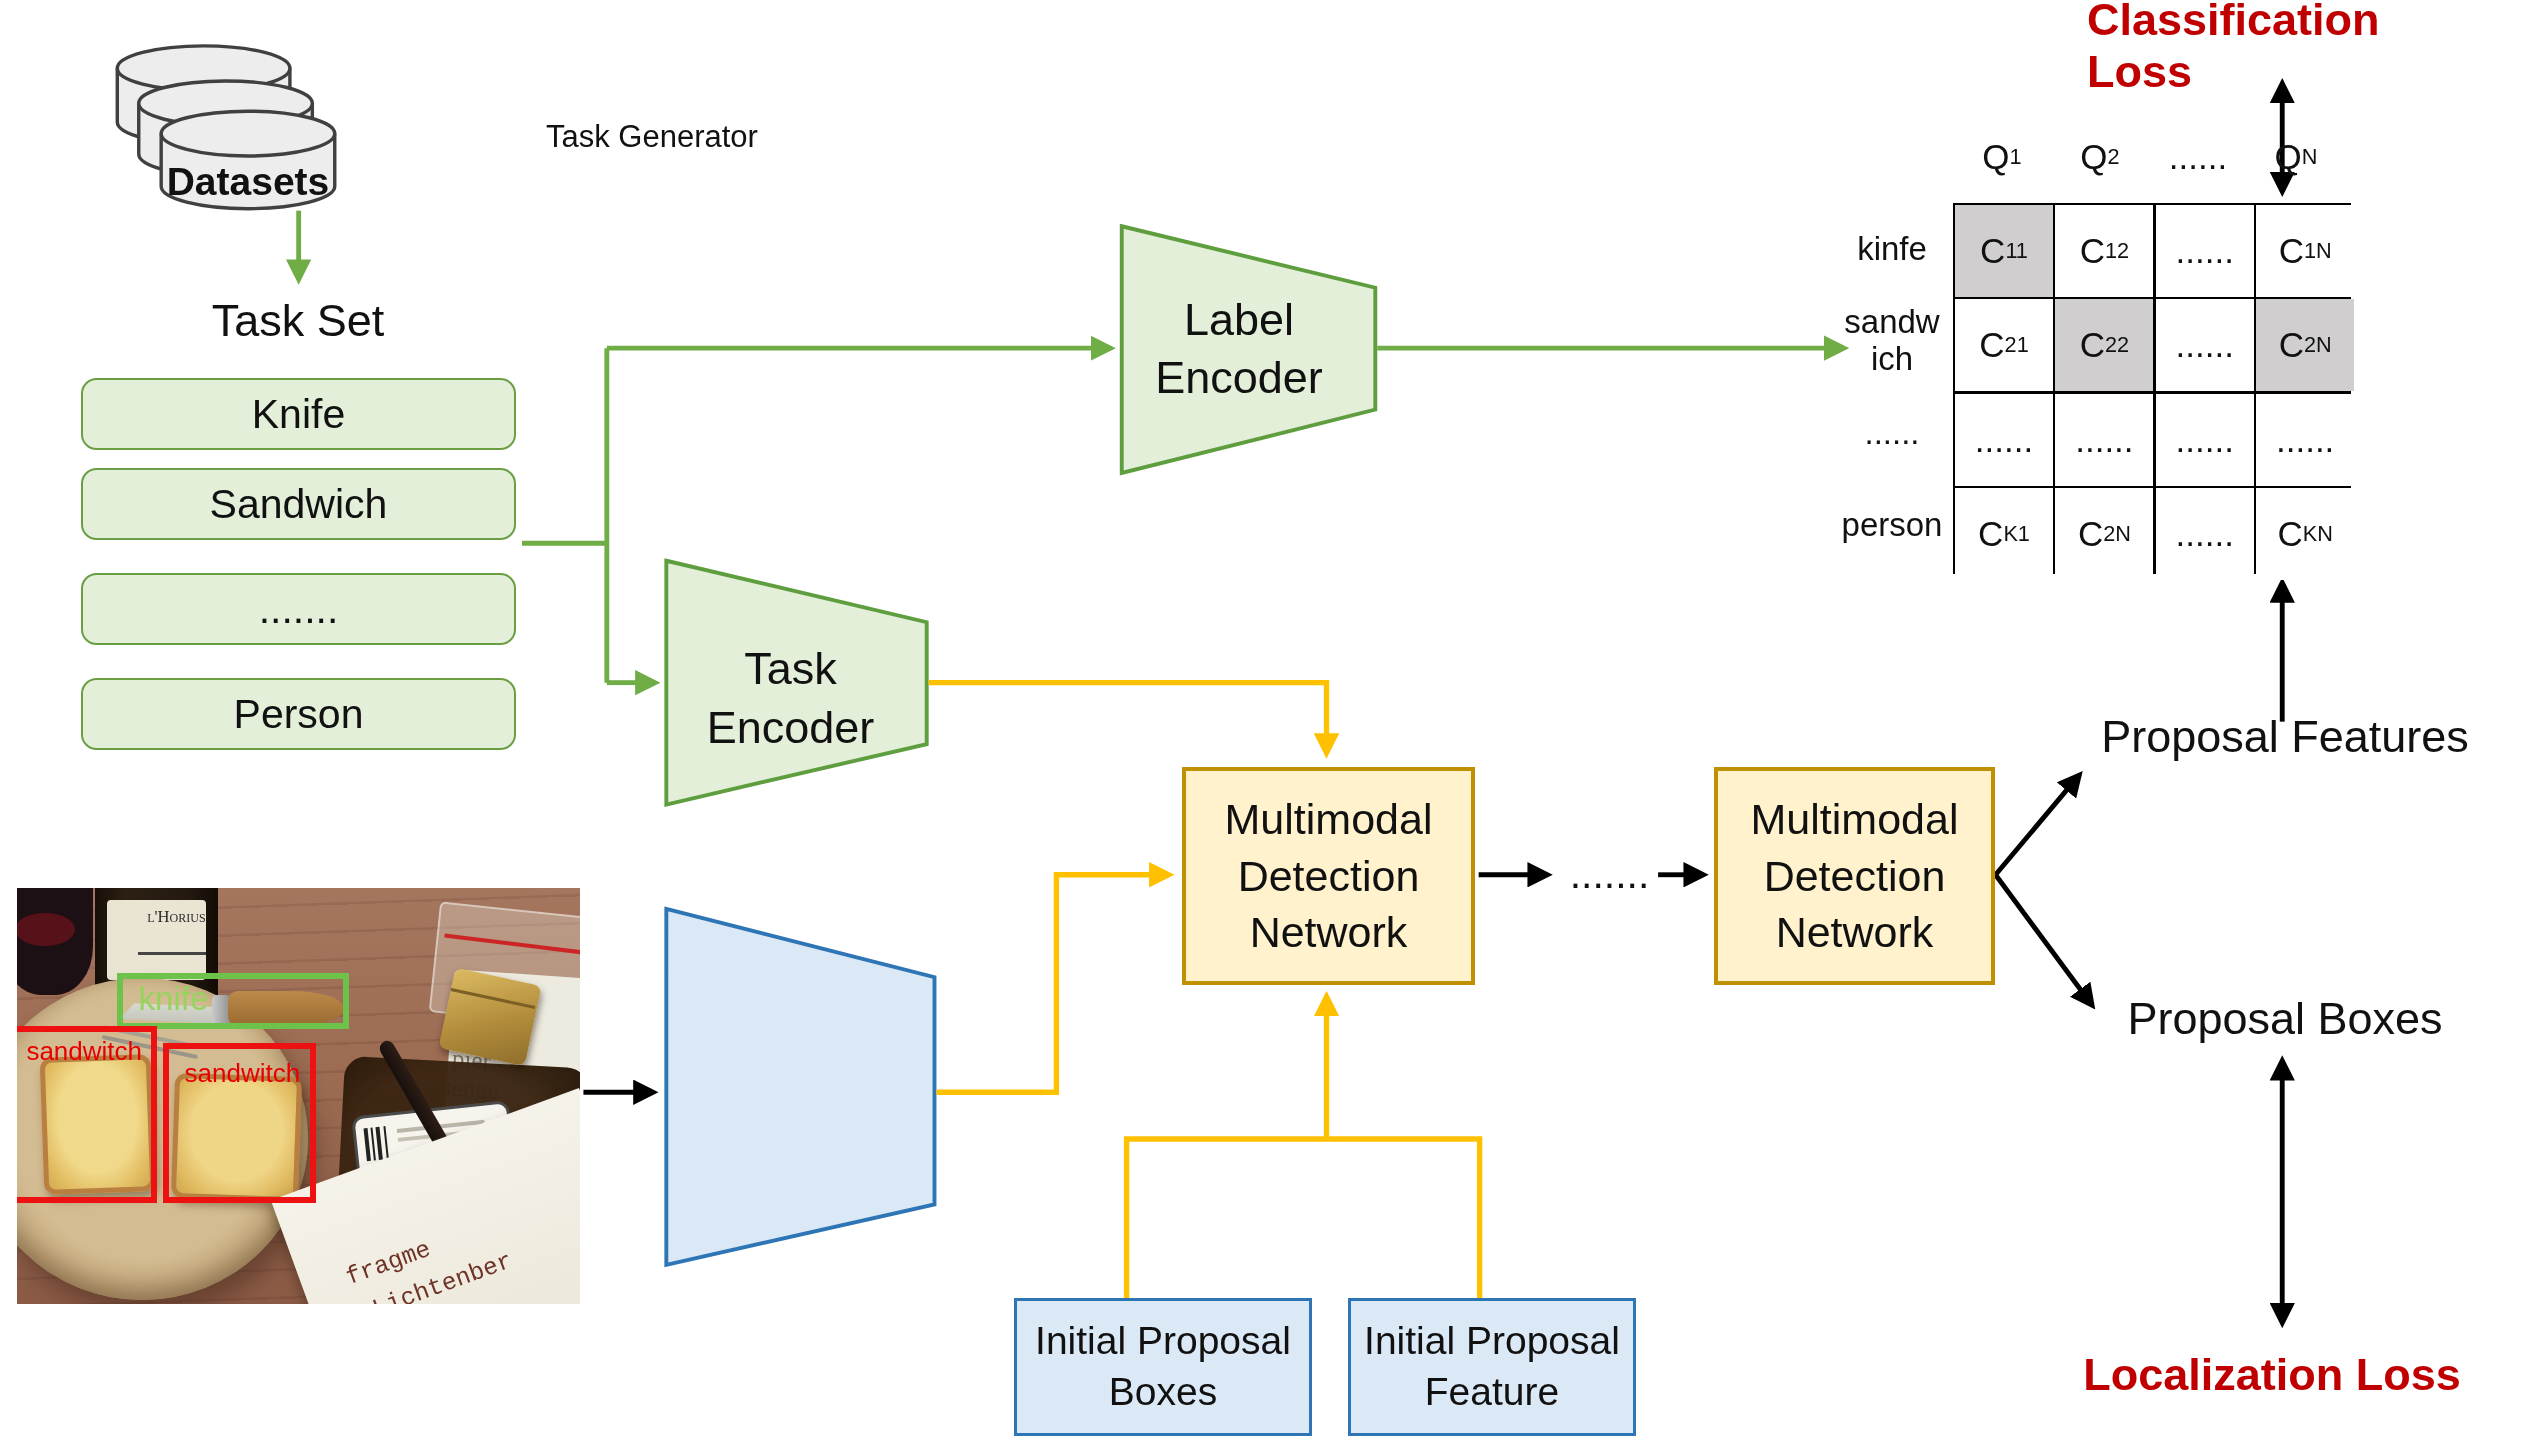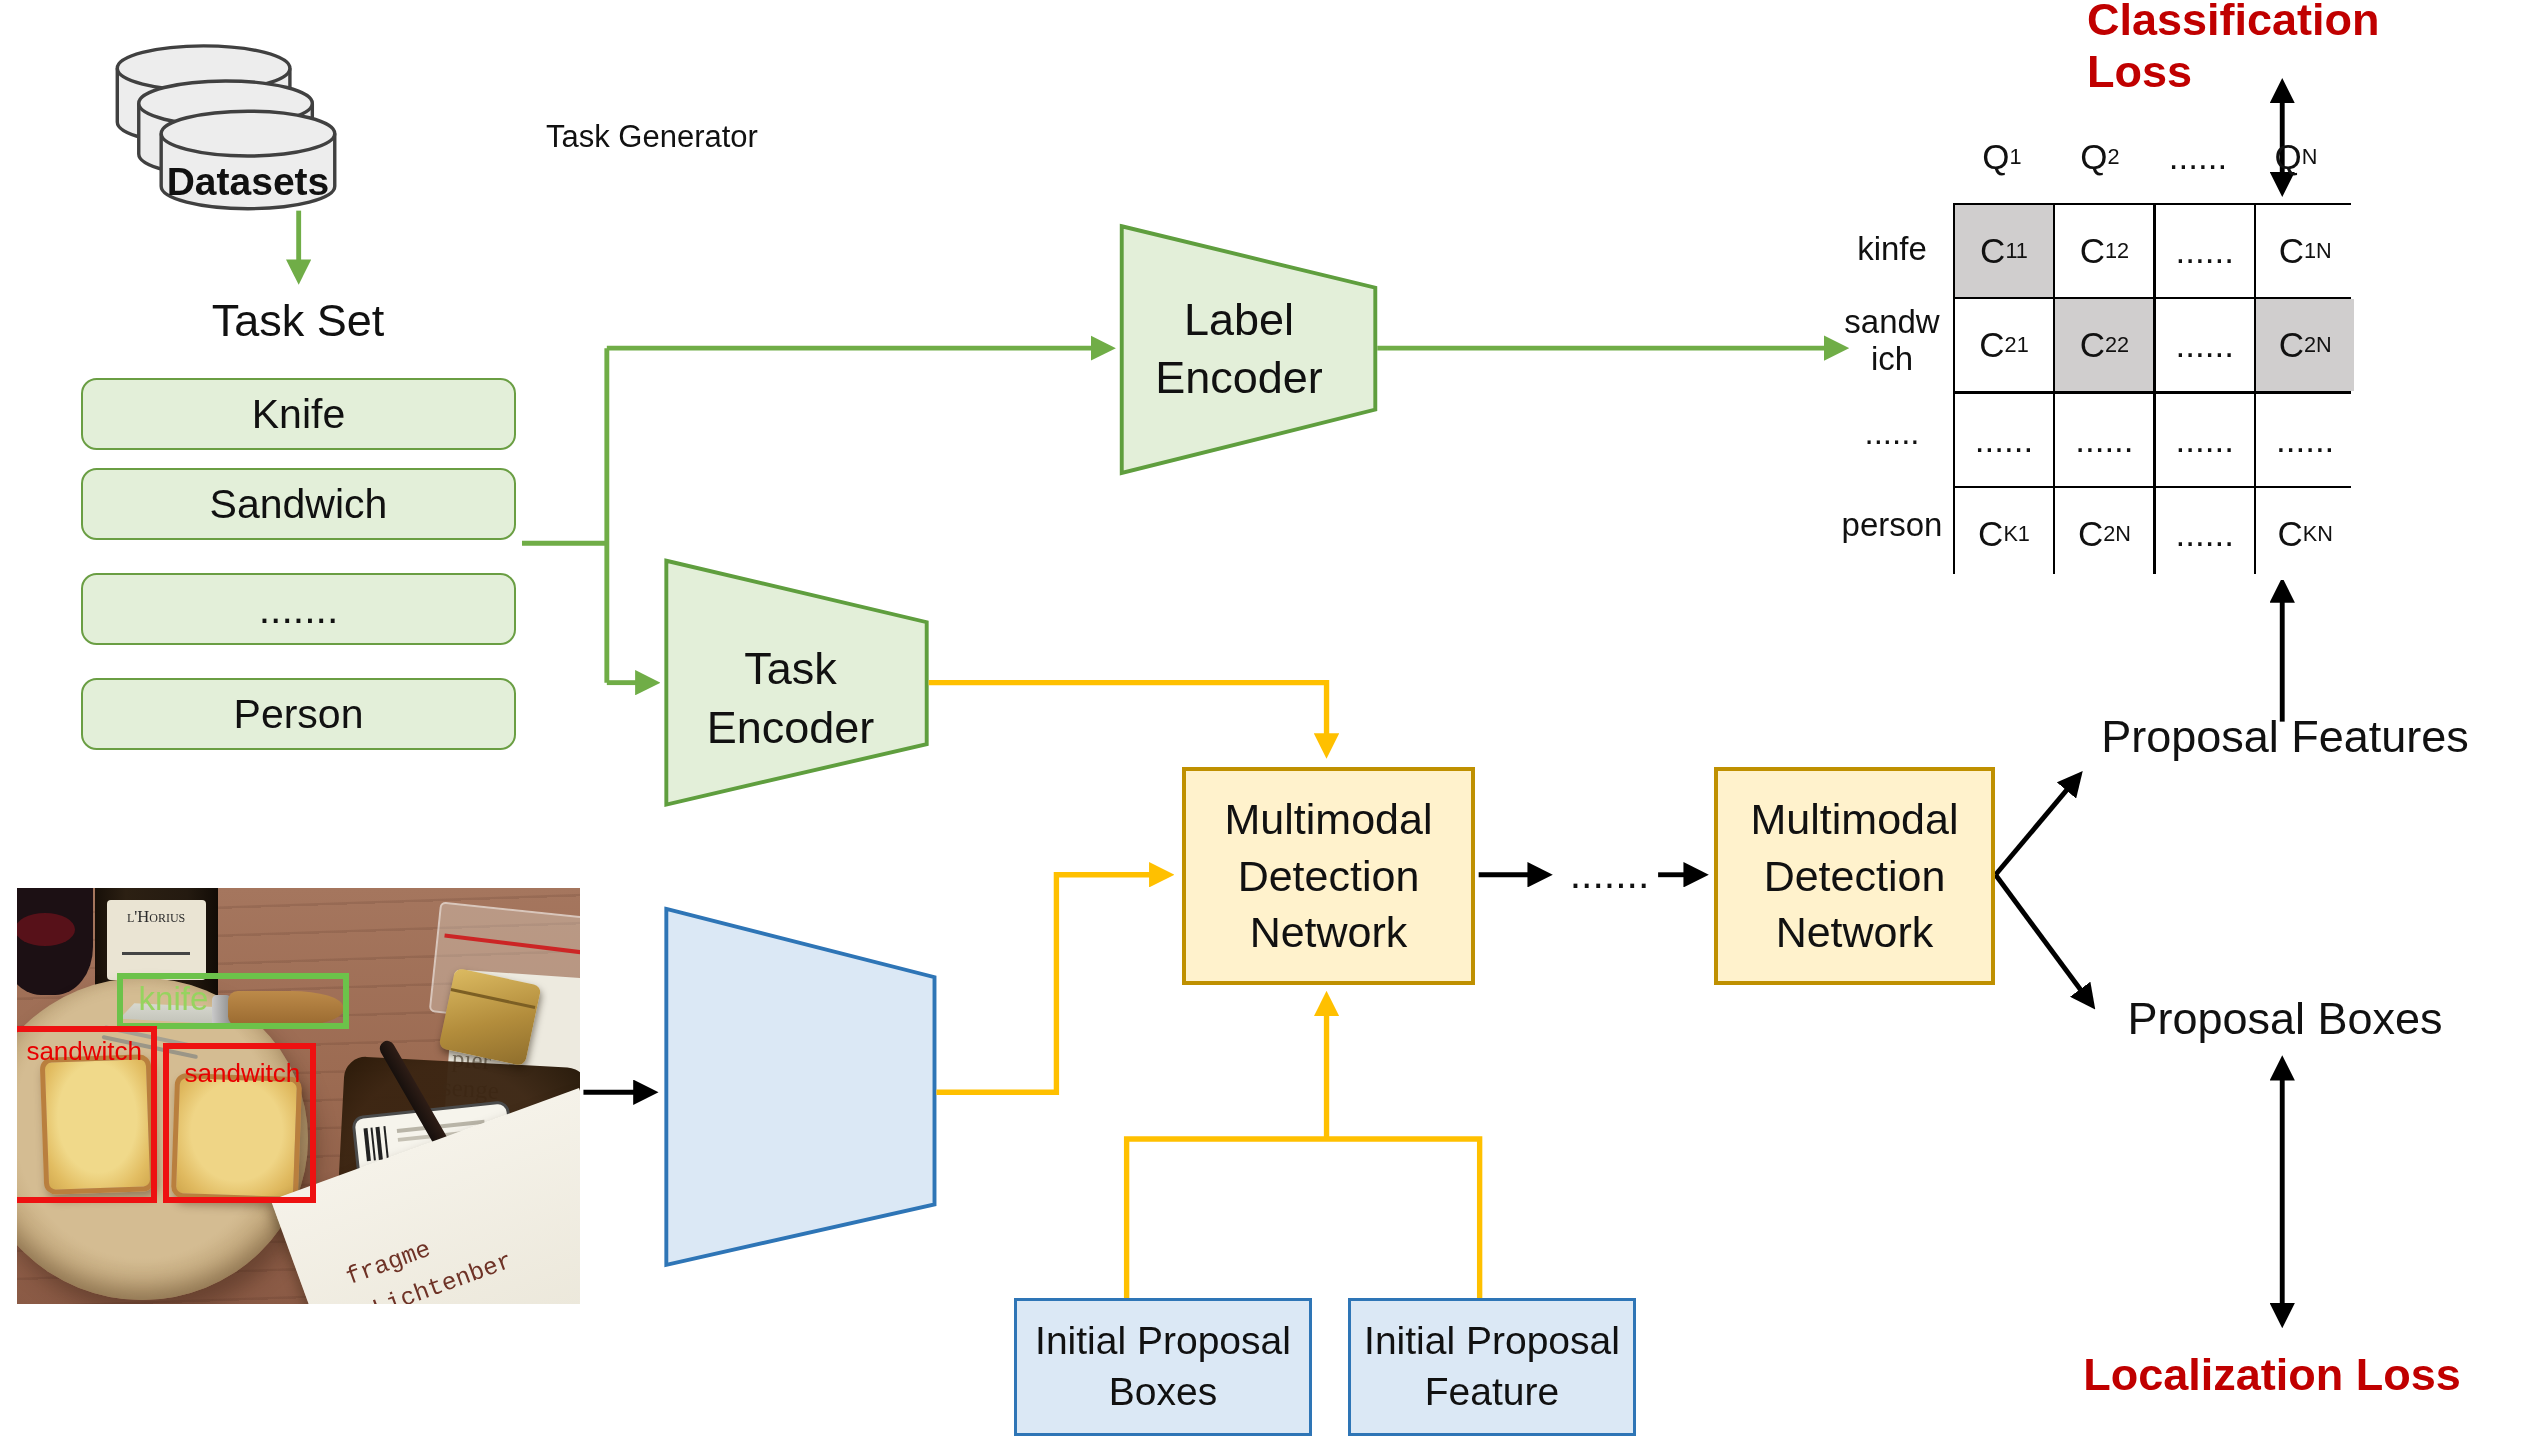--- a/index.html
+++ b/index.html
@@ -263,21 +263,21 @@
          background:repeating-linear-gradient(178deg,rgba(60,30,20,.0) 0 25px,rgba(60,30,20,.5) 26px 28px);"></div>
 
     <div class="abs" style="left:-13.7px;top:-7.8px;width:90px;height:115px;
          background:#1c1014;border-radius:0 0 42% 42%;"></div>
     <div class="abs" style="left:-2px;top:25px;width:60px;height:33px;
          background:#571119;border-radius:50%;"></div>
 
     <div class="abs" style="left:78px;top:-7.8px;width:123px;height:177px;
          background:linear-gradient(90deg,#170f08,#2c2013 25%,#241a10 75%,#120c06);border-radius:0 0 17.6px 17.6px;"></div>
     <div class="abs" style="left:90px;top:11.7px;width:99px;height:80px;
-         background:#eae4d3;border-radius:3.9px;display:flex;flex-direction:column;align-items:center;padding-top:7.8px;box-sizing:border-box;">
+         background:#eae4d3;border-radius:3.9px;display:flex;flex-direction:column;align-items:flex-end;padding-top:7.8px;box-sizing:border-box;">
       <span style="font-family:'Liberation Serif',serif;font-size:16.6px;color:#2c2c2c;font-variant:small-caps;">l'Horius</span>
       <span style="margin-top:25px;width:68px;height:2.9px;background:#444;"></span>
     </div>
 
     <div class="abs" style="left:-41px;top:90px;width:332px;height:322px;border-radius:50%;
          background:radial-gradient(ellipse at 50% 45%,#d4bc92 0 54%,#c3a87c 68%,#b2966a 84%,#a2865c);
          box-shadow:inset 0 -9.8px 23.4px rgba(80,55,30,.45), 7.8px 13.7px 21.5px rgba(40,20,10,.35);"></div>
 
     <div class="abs" style="left:84px;top:146px;width:107px;height:25px;transform:rotate(12deg);opacity:.8;">
       <div style="position:absolute;left:0;top:2px;width:98px;height:3.9px;background:#9a9a92;border-radius:2px;"></div>

